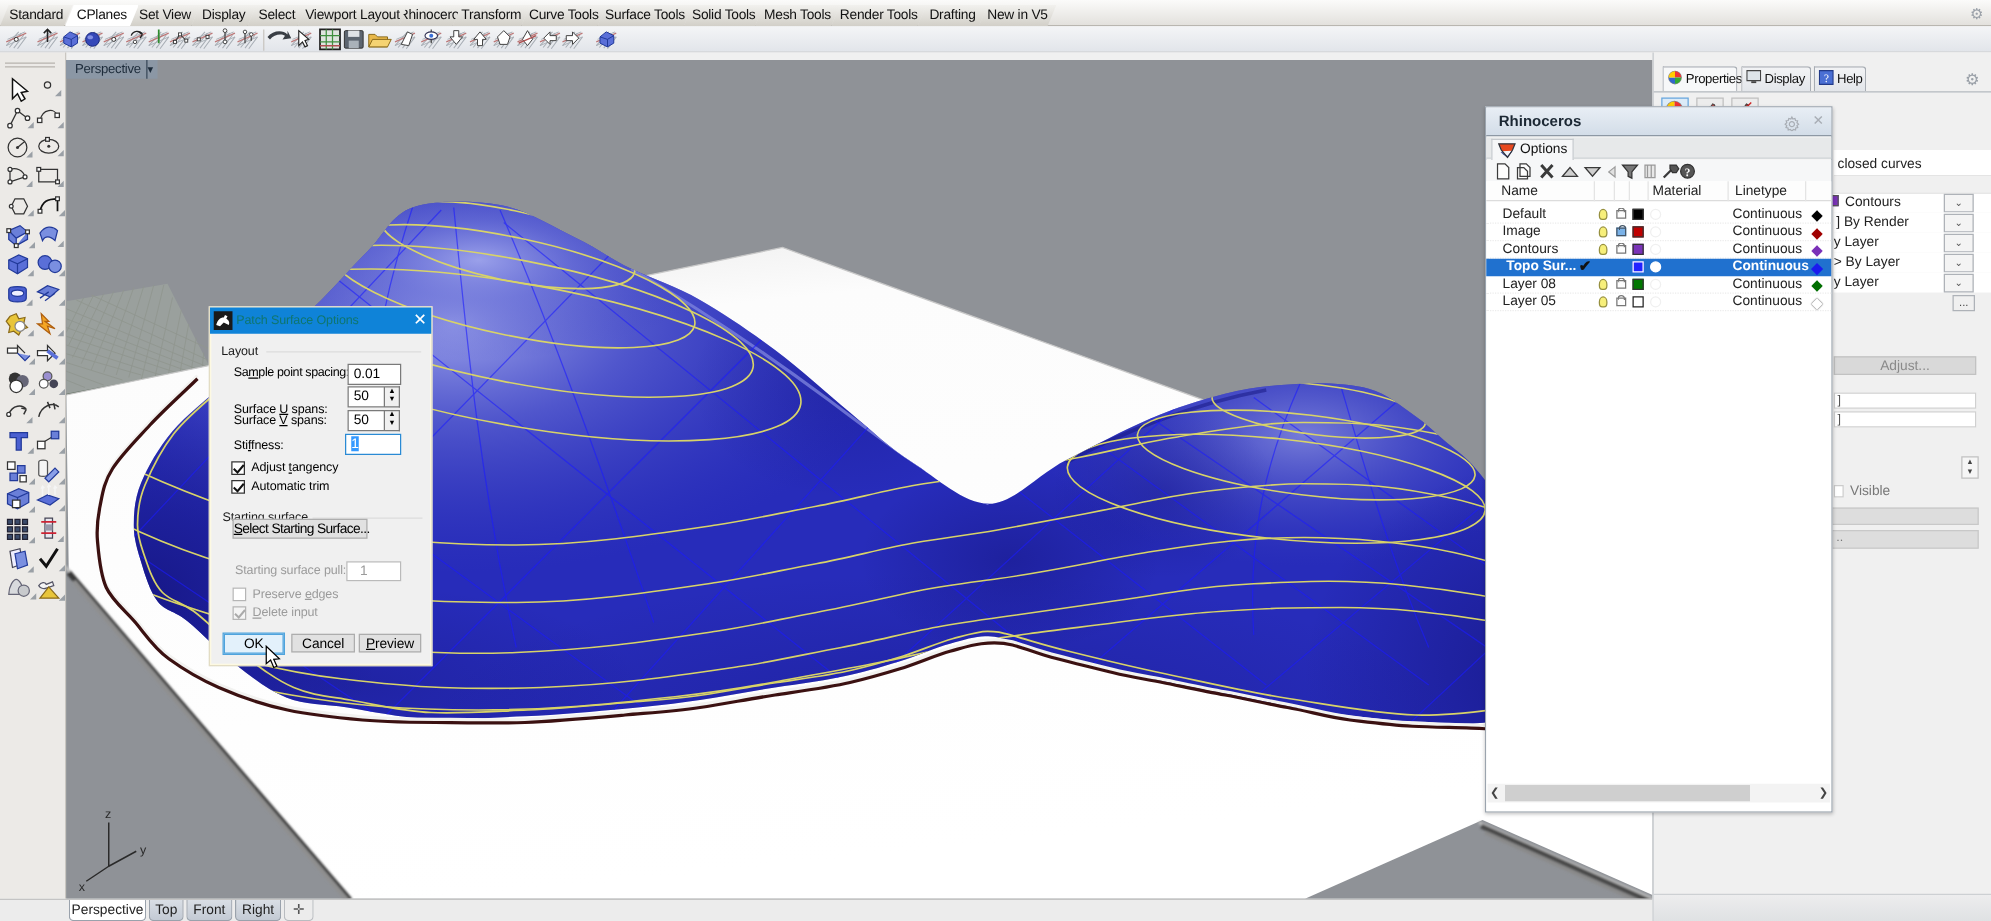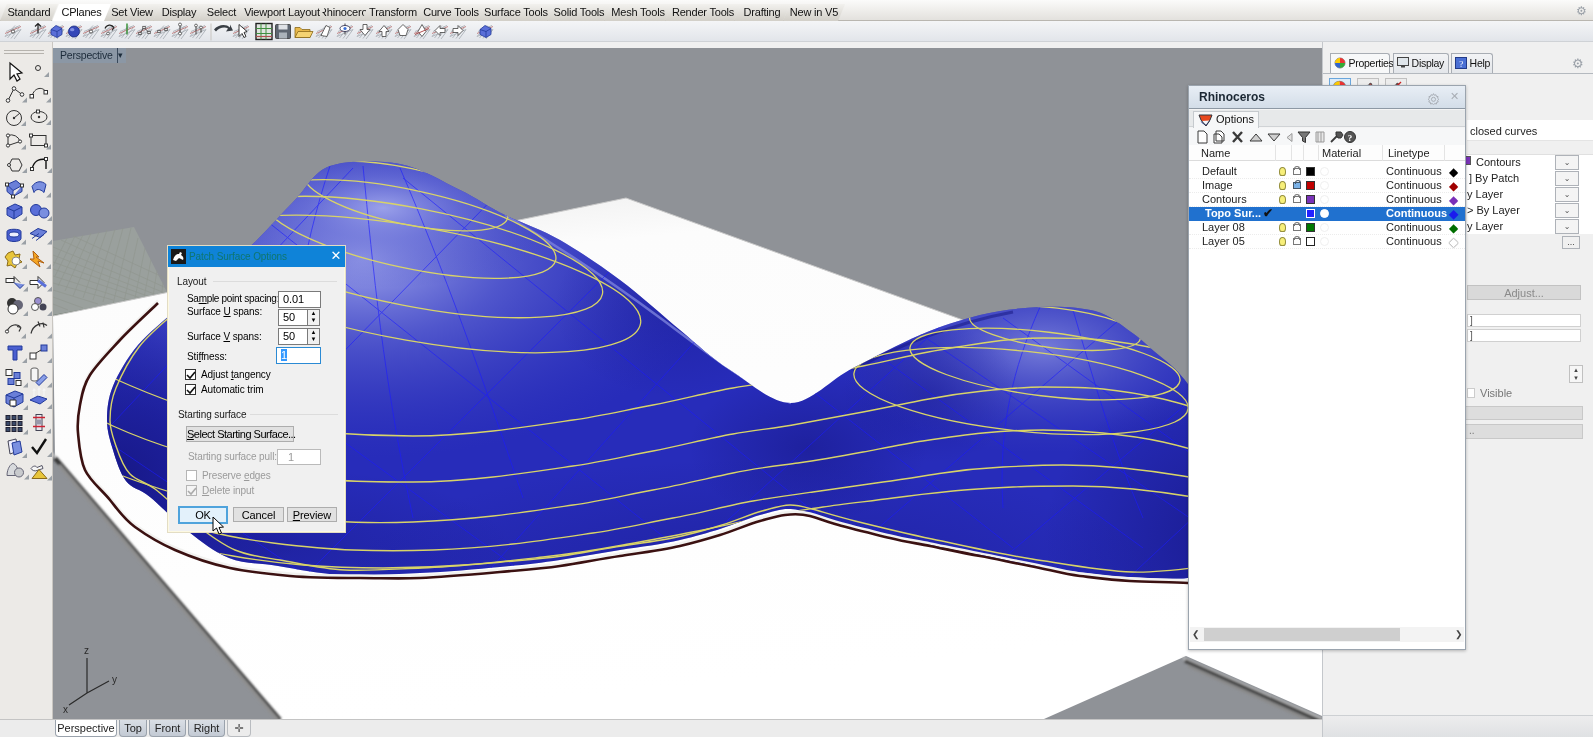--- a/index.html
+++ b/index.html
@@ -589,21 +589,21 @@
 
   <div class="abs" style="left:144px;top:78px;width:127px;height:21px;background:#fff;border-bottom:1px solid #e4e4e4"></div>
   <div class="abs" style="left:147px;top:83px;font-size:11px;color:#222">closed curves</div>
 
   <div class="abs" style="left:144px;top:112px;width:127px;height:16px;background:#fff;border-top:1px solid #e0e0e0"></div>
   <div class="abs" style="left:139px;top:114px;width:9px;height:9px;background:#7a33b8;border:1px solid #555"></div>
   <div class="abs" style="left:153px;top:114px;font-size:11px;color:#222">Contours</div>
   <div class="abs" style="left:232px;top:113px;width:24px;height:15px;background:#f4f4f4;border:1px solid #aeb2b8;color:#555;font-size:8px;text-align:center;line-height:14px">⌄</div>
 
   <div class="abs" style="left:144px;top:128px;width:127px;height:16px;background:#fff"></div>
-  <div class="abs" style="left:146px;top:130px;font-size:11px;color:#222">] By Patch</div>
+  <div class="abs" style="left:146px;top:130px;font-size:11px;color:#222">] By Render</div>
   <div class="abs" style="left:232px;top:129px;width:24px;height:15px;background:#f4f4f4;border:1px solid #aeb2b8;color:#555;font-size:8px;text-align:center;line-height:14px">⌄</div>
 
   <div class="abs" style="left:144px;top:144px;width:127px;height:16px;background:#fff"></div>
   <div class="abs" style="left:144px;top:146px;font-size:11px;color:#222">y Layer</div>
   <div class="abs" style="left:232px;top:145px;width:24px;height:15px;background:#f4f4f4;border:1px solid #aeb2b8;color:#555;font-size:8px;text-align:center;line-height:14px">⌄</div>
 
   <div class="abs" style="left:144px;top:160px;width:127px;height:16px;background:#fff"></div>
   <div class="abs" style="left:144px;top:162px;font-size:11px;color:#222">&gt; By Layer</div>
   <div class="abs" style="left:232px;top:161px;width:24px;height:15px;background:#f4f4f4;border:1px solid #aeb2b8;color:#555;font-size:8px;text-align:center;line-height:14px">⌄</div>
 
@@ -742,21 +742,21 @@
   </div>
   <div class="abs" style="left:21px;top:0;color:#0f766e;font-size:10px;line-height:21px">Patch Surface Options</div>
   <div class="abs" style="left:158px;top:0px;width:20px;height:21px;color:#fff;font-size:13px;line-height:20px;text-align:center">✕</div>
 
   <div class="abs" style="left:9px;top:30px;color:#1a1a1a">Layout</div>
   <div class="abs" style="left:45px;top:35px;width:124px;height:1px;background:#dcdcdc"></div>
 
   <div class="abs" style="left:19px;top:47px;color:#000;letter-spacing:-0.3px">Sa<u>m</u>ple point spacing:</div>
   <div class="fld" style="left:110px;top:45px;width:43px;height:17px;padding:1px 0 0 4px">0.01</div>
 
-  <div class="abs" style="left:19px;top:60px;color:#000">Surface <u>U</u> spans:</div>
+  <div class="abs" style="left:19px;top:76px;color:#000">Surface <u>U</u> spans:</div>
   <div class="fld" style="left:110px;top:63px;width:30px;height:17px;padding:1px 0 0 4px">50</div>
   <div class="abs" style="left:140px;top:63px;width:12px;height:17px;background:#f0f0f0;border:1px solid #7a7a7a;border-left:none;font-size:6px;color:#000;text-align:center;line-height:7px">▲<br>▼</div>
 
   <div class="abs" style="left:19px;top:85px;color:#000">Surface <u>V</u> spans:</div>
   <div class="fld" style="left:110px;top:82px;width:30px;height:17px;padding:1px 0 0 4px">50</div>
   <div class="abs" style="left:140px;top:82px;width:12px;height:17px;background:#f0f0f0;border:1px solid #7a7a7a;border-left:none;font-size:6px;color:#000;text-align:center;line-height:7px">▲<br>▼</div>
 
   <div class="abs" style="left:19px;top:105px;color:#000">Sti<u>f</u>fness:</div>
   <div class="fld" style="left:108px;top:101px;width:45px;height:17px;border-color:#2a8ad4;padding:1px 0 0 4px"><span style="background:#3399ff;color:#fff">1</span></div>
 
@@ -767,21 +767,21 @@
   <div class="abs" style="left:33px;top:123px;color:#000">Adjust <u>t</u>angency</div>
   <div class="abs" style="left:17px;top:138px;width:11px;height:11px;background:#fff;border:1px solid #333"></div>
   <svg class="abs" style="left:18px;top:139px" width="10" height="10">
       <path d="M1,5 L4,8 L9,2" stroke="#111" stroke-width="1.6" fill="none"></path>
     </svg>
   <div class="abs" style="left:33px;top:138px;color:#000">Automatic trim</div>
 
   <div class="abs" style="left:10px;top:163px;color:#1a1a1a">Starting surface</div>
   <div class="abs" style="left:82px;top:168px;width:88px;height:1px;background:#dcdcdc"></div>
 
-  <div class="btn" style="left:18px;top:180px;width:108px;height:16px;line-height:15px;letter-spacing:-0.5px"><u>S</u>elect Starting Surface...</div>
+  <div class="btn" style="left:18px;top:169px;width:108px;height:16px;line-height:15px;letter-spacing:-0.5px"><u>S</u>elect Starting Surface...</div>
 
   <div class="abs" style="left:20px;top:205px;color:#9b9b9b">Starting surface pull:</div>
   <div class="fld" style="left:109px;top:203px;width:44px;height:16px;border-color:#bababa;color:#9b9b9b;padding:1px 0 0 10px">1</div>
 
   <div class="abs" style="left:18px;top:224px;width:11px;height:11px;background:#fff;border:1px solid #b5b5b5"></div>
   <div class="abs" style="left:34px;top:224px;color:#9b9b9b">Preserve <u>e</u>dges</div>
   <div class="abs" style="left:18px;top:239px;width:11px;height:11px;background:#f4f4f4;border:1px solid #b5b5b5"></div>
   <svg class="abs" style="left:19px;top:240px" width="10" height="10">
       <path d="M1,5 L4,8 L9,2" stroke="#aaa" stroke-width="1.6" fill="none"></path>
     </svg>

